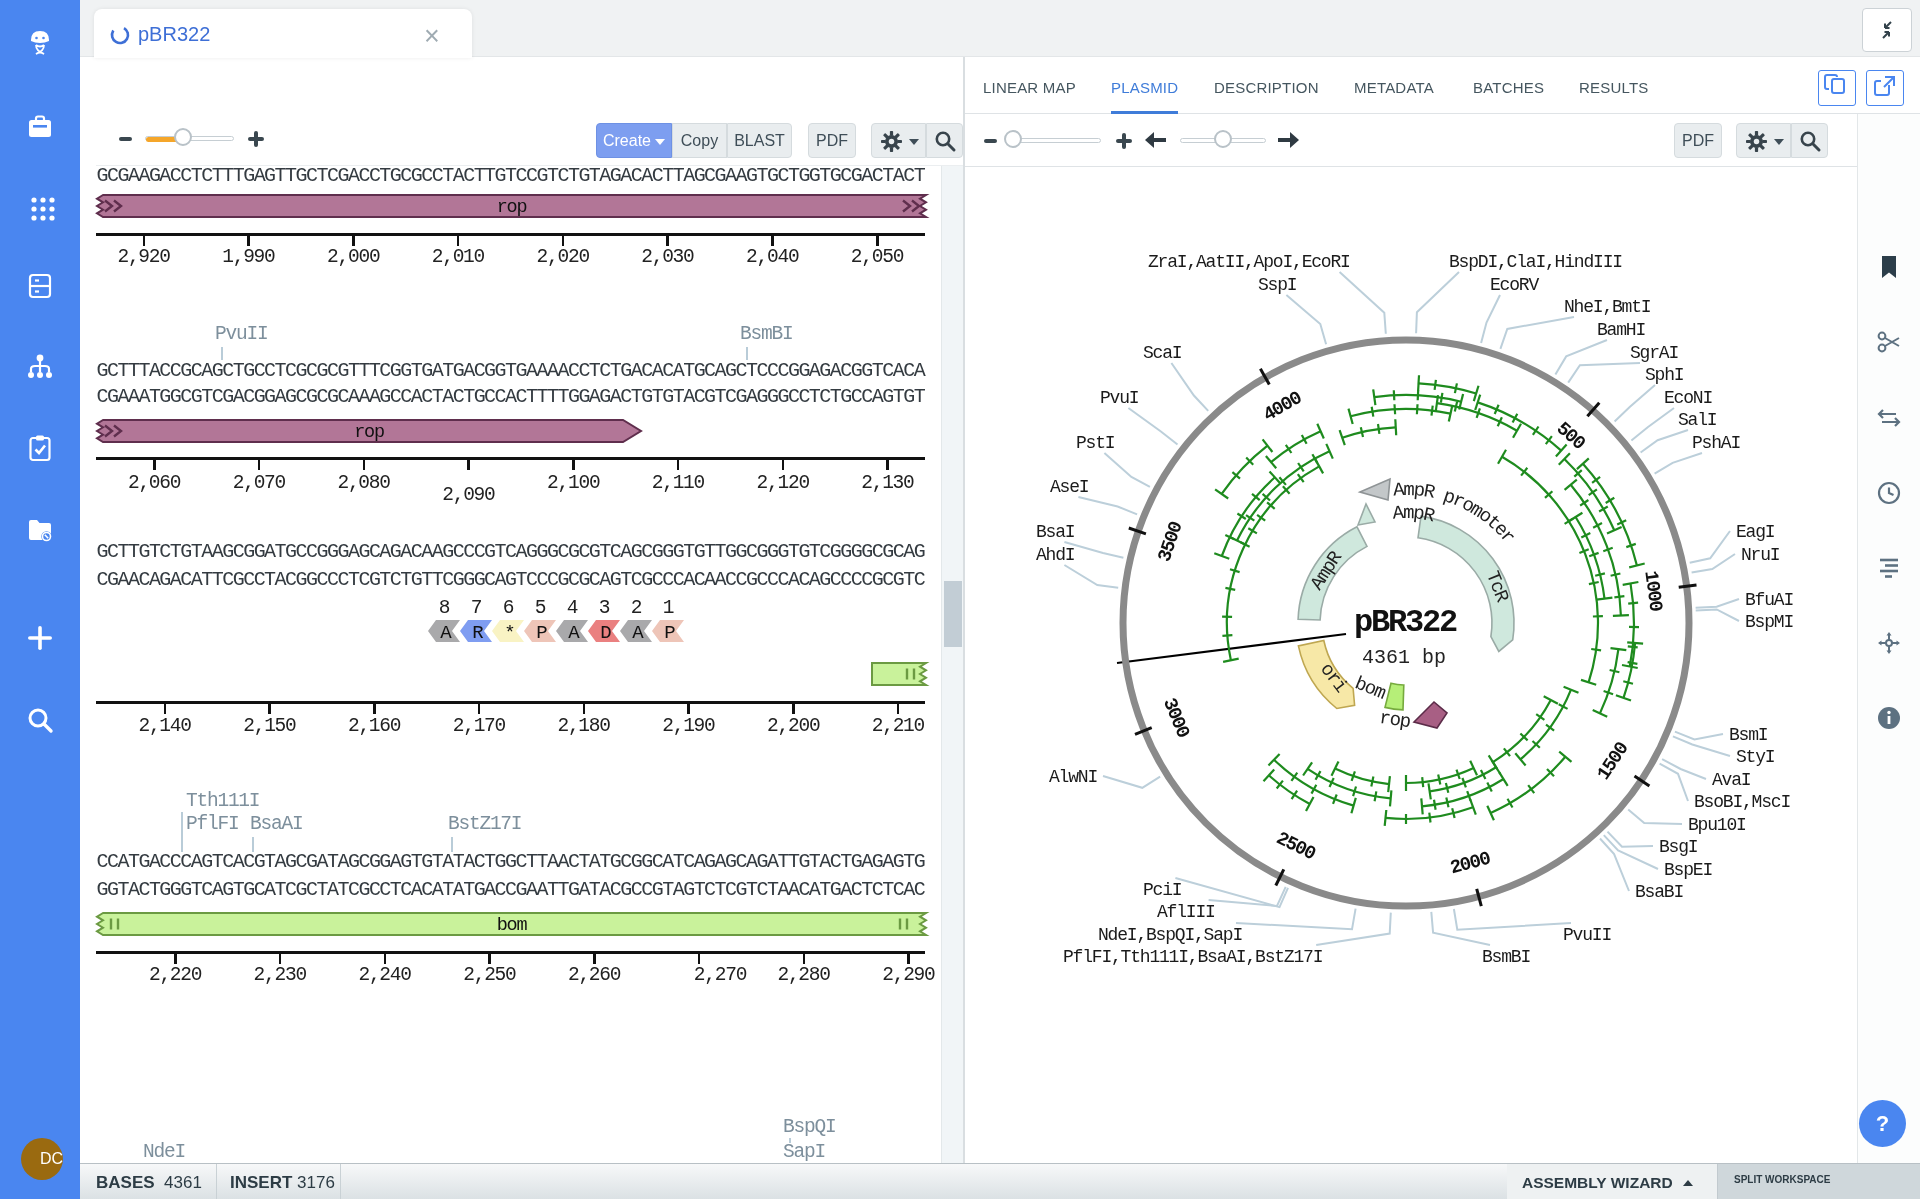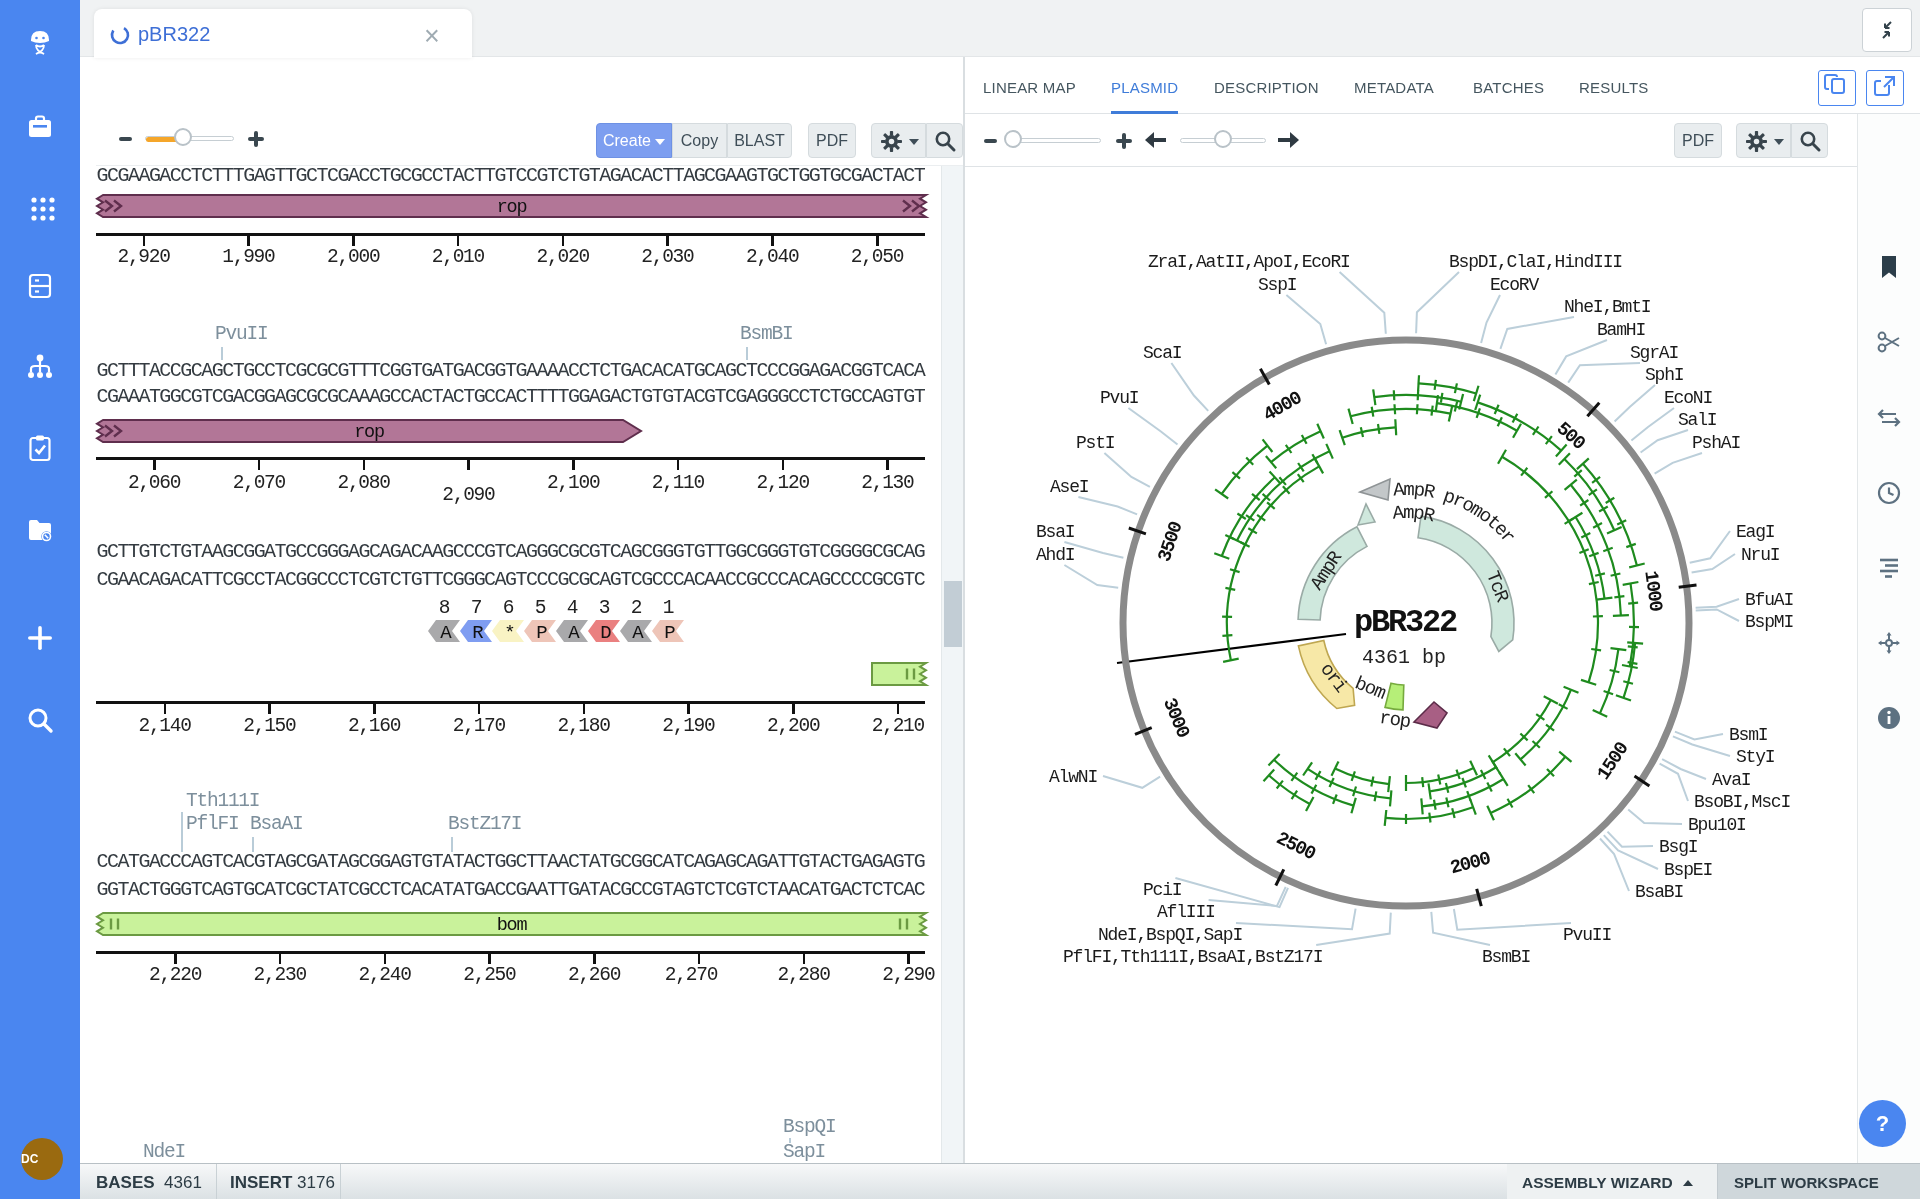--- a/index.html
+++ b/index.html
@@ -1,19 +1,19 @@
 <!DOCTYPE html>
 <html><head><meta charset="utf-8">
 <style>
 * { margin:0; padding:0; box-sizing:border-box; }
 html,body { width:1920px; height:1199px; overflow:hidden; font-family:"Liberation Sans",sans-serif; background:#fff; position:relative; }
 .abs { position:absolute; }
 #lsidebar { left:0; top:0; width:80px; height:1199px; background:#4a86f0; z-index:30; position:absolute; }
 .licon { position:absolute; left:25px; }
-#dc { position:absolute; left:21px; top:1138px; width:42px; height:42px; border-radius:50%; background:#9a6a10; color:#fff; font-size:12px; font-weight:bold; text-align:left; line-height:42px; }
+#dc { position:absolute; left:21px; top:1138px; width:42px; height:42px; border-radius:50%; background:#9a6a10; color:#fff; font-size:16px; font-weight:normal; text-align:right; line-height:42px; }
 #tabstrip { left:80px; top:0; width:1840px; height:57px; background:#f0f2f3; border-bottom:1px solid #e3e6e8; z-index:5;}
 #tab { left:94px; top:9px; width:378px; height:49px; background:#fff; border-radius:8px 8px 0 0; box-shadow:0 0 4px rgba(0,0,0,0.08); z-index:6; }
 #tab .tname { position:absolute; left:44px; top:14px; color:#3e6fd6; font-size:20px; }
 #tab .tclose { position:absolute; left:330px; top:12px; color:#9fabb2; font-size:27px; font-weight:300; }
 #lpanel { left:80px; top:57px; width:884px; height:1106px; background:#fff; z-index:4; }
 #lphead { position:absolute; left:0; top:0; width:100%; height:57px; border-bottom:1px solid #dfe3e6; background:#fff; }
 .ptab { position:absolute; top:22px; font-size:15px; letter-spacing:0.2px; color:#45565f; }
 .ptab.active { color:#3f7cd9; }
 .ptabline { position:absolute; top:54px; height:3px; background:#3f7cd9; }
 #lptools { position:absolute; left:0; top:57px; width:100%; height:52px; background:#fff; border-bottom:1px solid #ebeef0;margin-left:16px; }
@@ -230,21 +230,21 @@
         <div class="rnum" style="left:115.1px;top:966px">2,220</div>
         <div class="rtick" style="left:278.8px;top:953px"></div>
         <div class="rnum" style="left:219.8px;top:966px">2,230</div>
         <div class="rtick" style="left:383.6px;top:953px"></div>
         <div class="rnum" style="left:324.6px;top:966px">2,240</div>
         <div class="rtick" style="left:488.4px;top:953px"></div>
         <div class="rnum" style="left:429.4px;top:966px">2,250</div>
         <div class="rtick" style="left:593.1px;top:953px"></div>
         <div class="rnum" style="left:534.1px;top:966px">2,260</div>
         <div class="rtick" style="left:697.9px;top:953px"></div>
-        <div class="rnum" style="left:631px;top:966px">2,270</div>
+        <div class="rnum" style="left:660px;top:966px">2,270</div>
         <div class="rtick" style="left:802.6px;top:953px"></div>
         <div class="rnum" style="left:743.6px;top:966px">2,280</div>
         <div class="rtick" style="left:907.4px;top:953px"></div>
         <div class="rnum" style="left:848.4px;top:966px">2,290</div>
 <div class="cutlbl" style="left:143px;top:1143px">NdeI</div>
 <div class="cutlbl" style="left:783px;top:1118px">BspQI</div>
 <div class="cuttick" style="left:789px;top:1138px;height:5px"></div>
 <div class="cutlbl" style="left:783px;top:1143px">SapI</div>
     </div>
   </div>
@@ -722,14 +722,14 @@
 </div>
 <div class="abs" id="statusbar">
   <div class="sbtext" style="left:16px"><b>BASES</b>&nbsp; 4361</div>
   <div class="sep" style="left:136px"></div>
   <div class="sbtext" style="left:150px"><b>INSERT</b>&nbsp;3176</div>
   <div class="sep" style="left:260px"></div>
   <div class="sep" style="left:1427px"></div>
   <div style="position:absolute;left:1427px;top:0;width:210px;height:36px;background:#eef1f2"></div>
   <div class="sbtext" style="left:1442px;font-size:15.5px;top:10px;font-weight:bold">ASSEMBLY WIZARD <span class="caret up" style="position:relative;display:inline-block;margin-left:6px;top:-2px"></span></div>
   <div style="position:absolute;left:1637px;top:0;width:203px;height:36px;background:#cfd7db;border-left:1px solid #c2cacf"></div>
-  <div class="sbtext" style="left:1654px;font-size:15px;top:10px;font-weight:bold">SPLIT WORKSPACE</div>
+  <div class="sbtext" style="left:1654px;font-size:10px;top:10px;font-weight:bold">SPLIT WORKSPACE</div>
 </div>
 
 </body></html>

